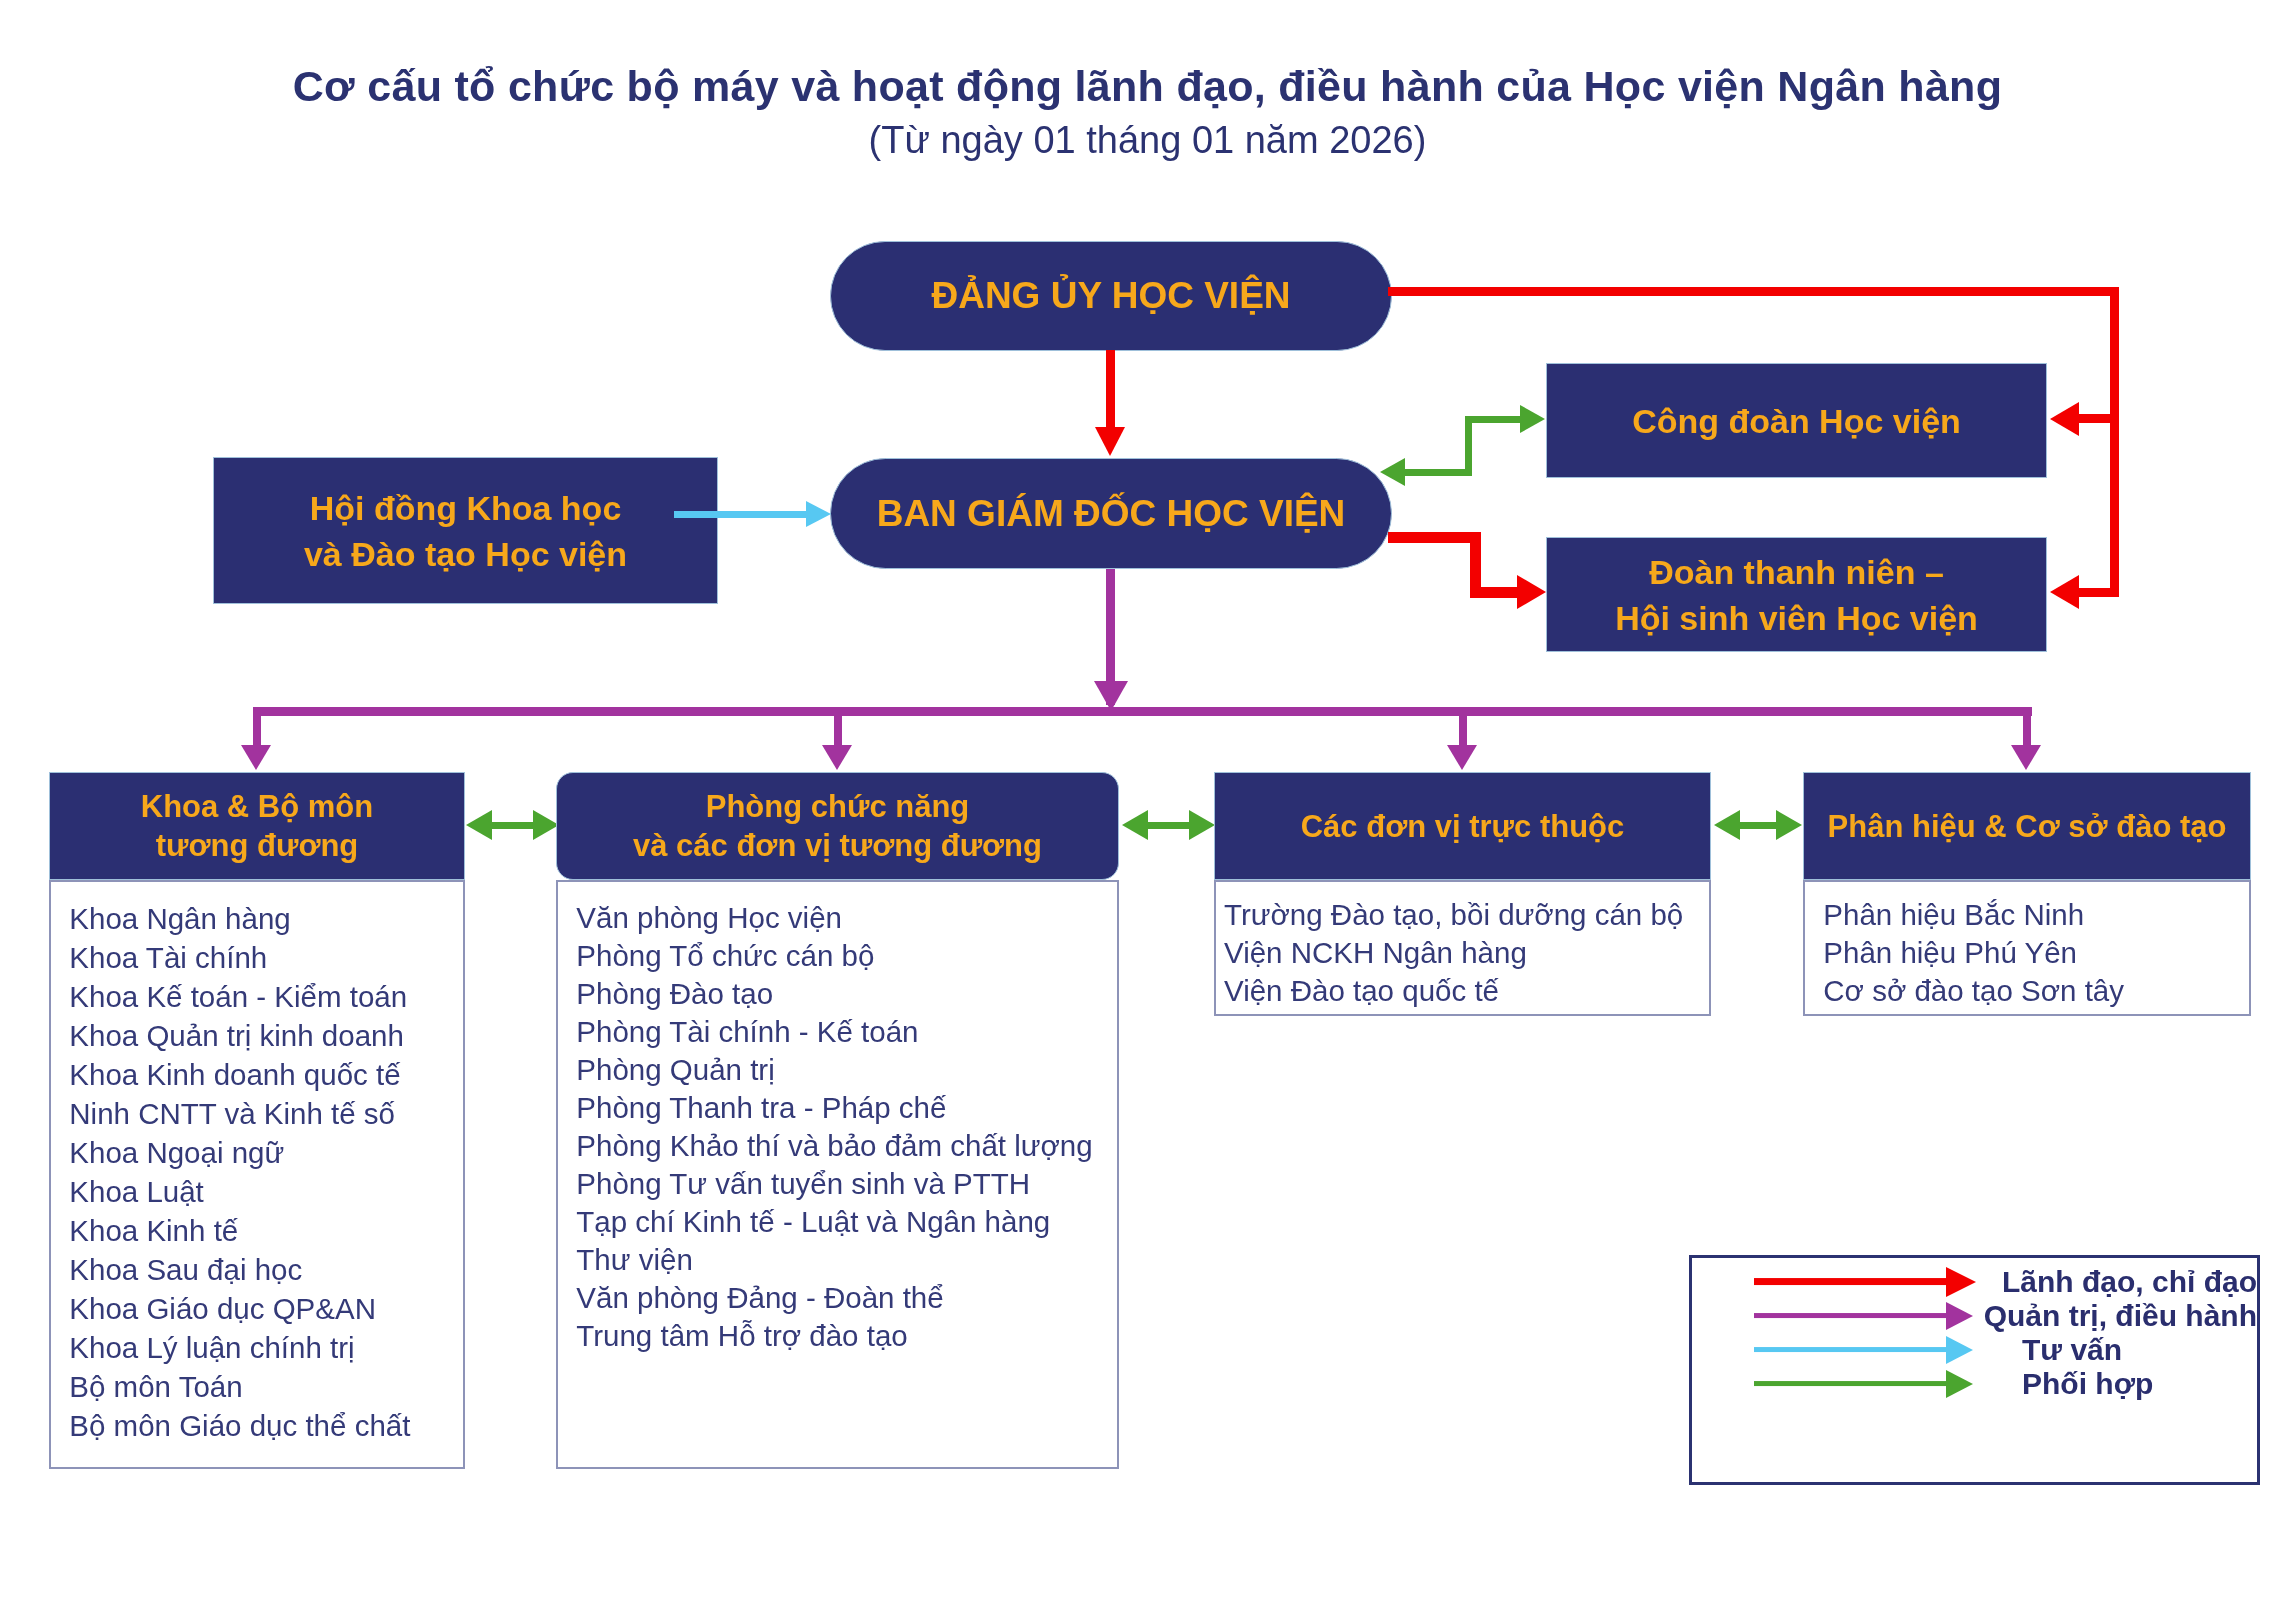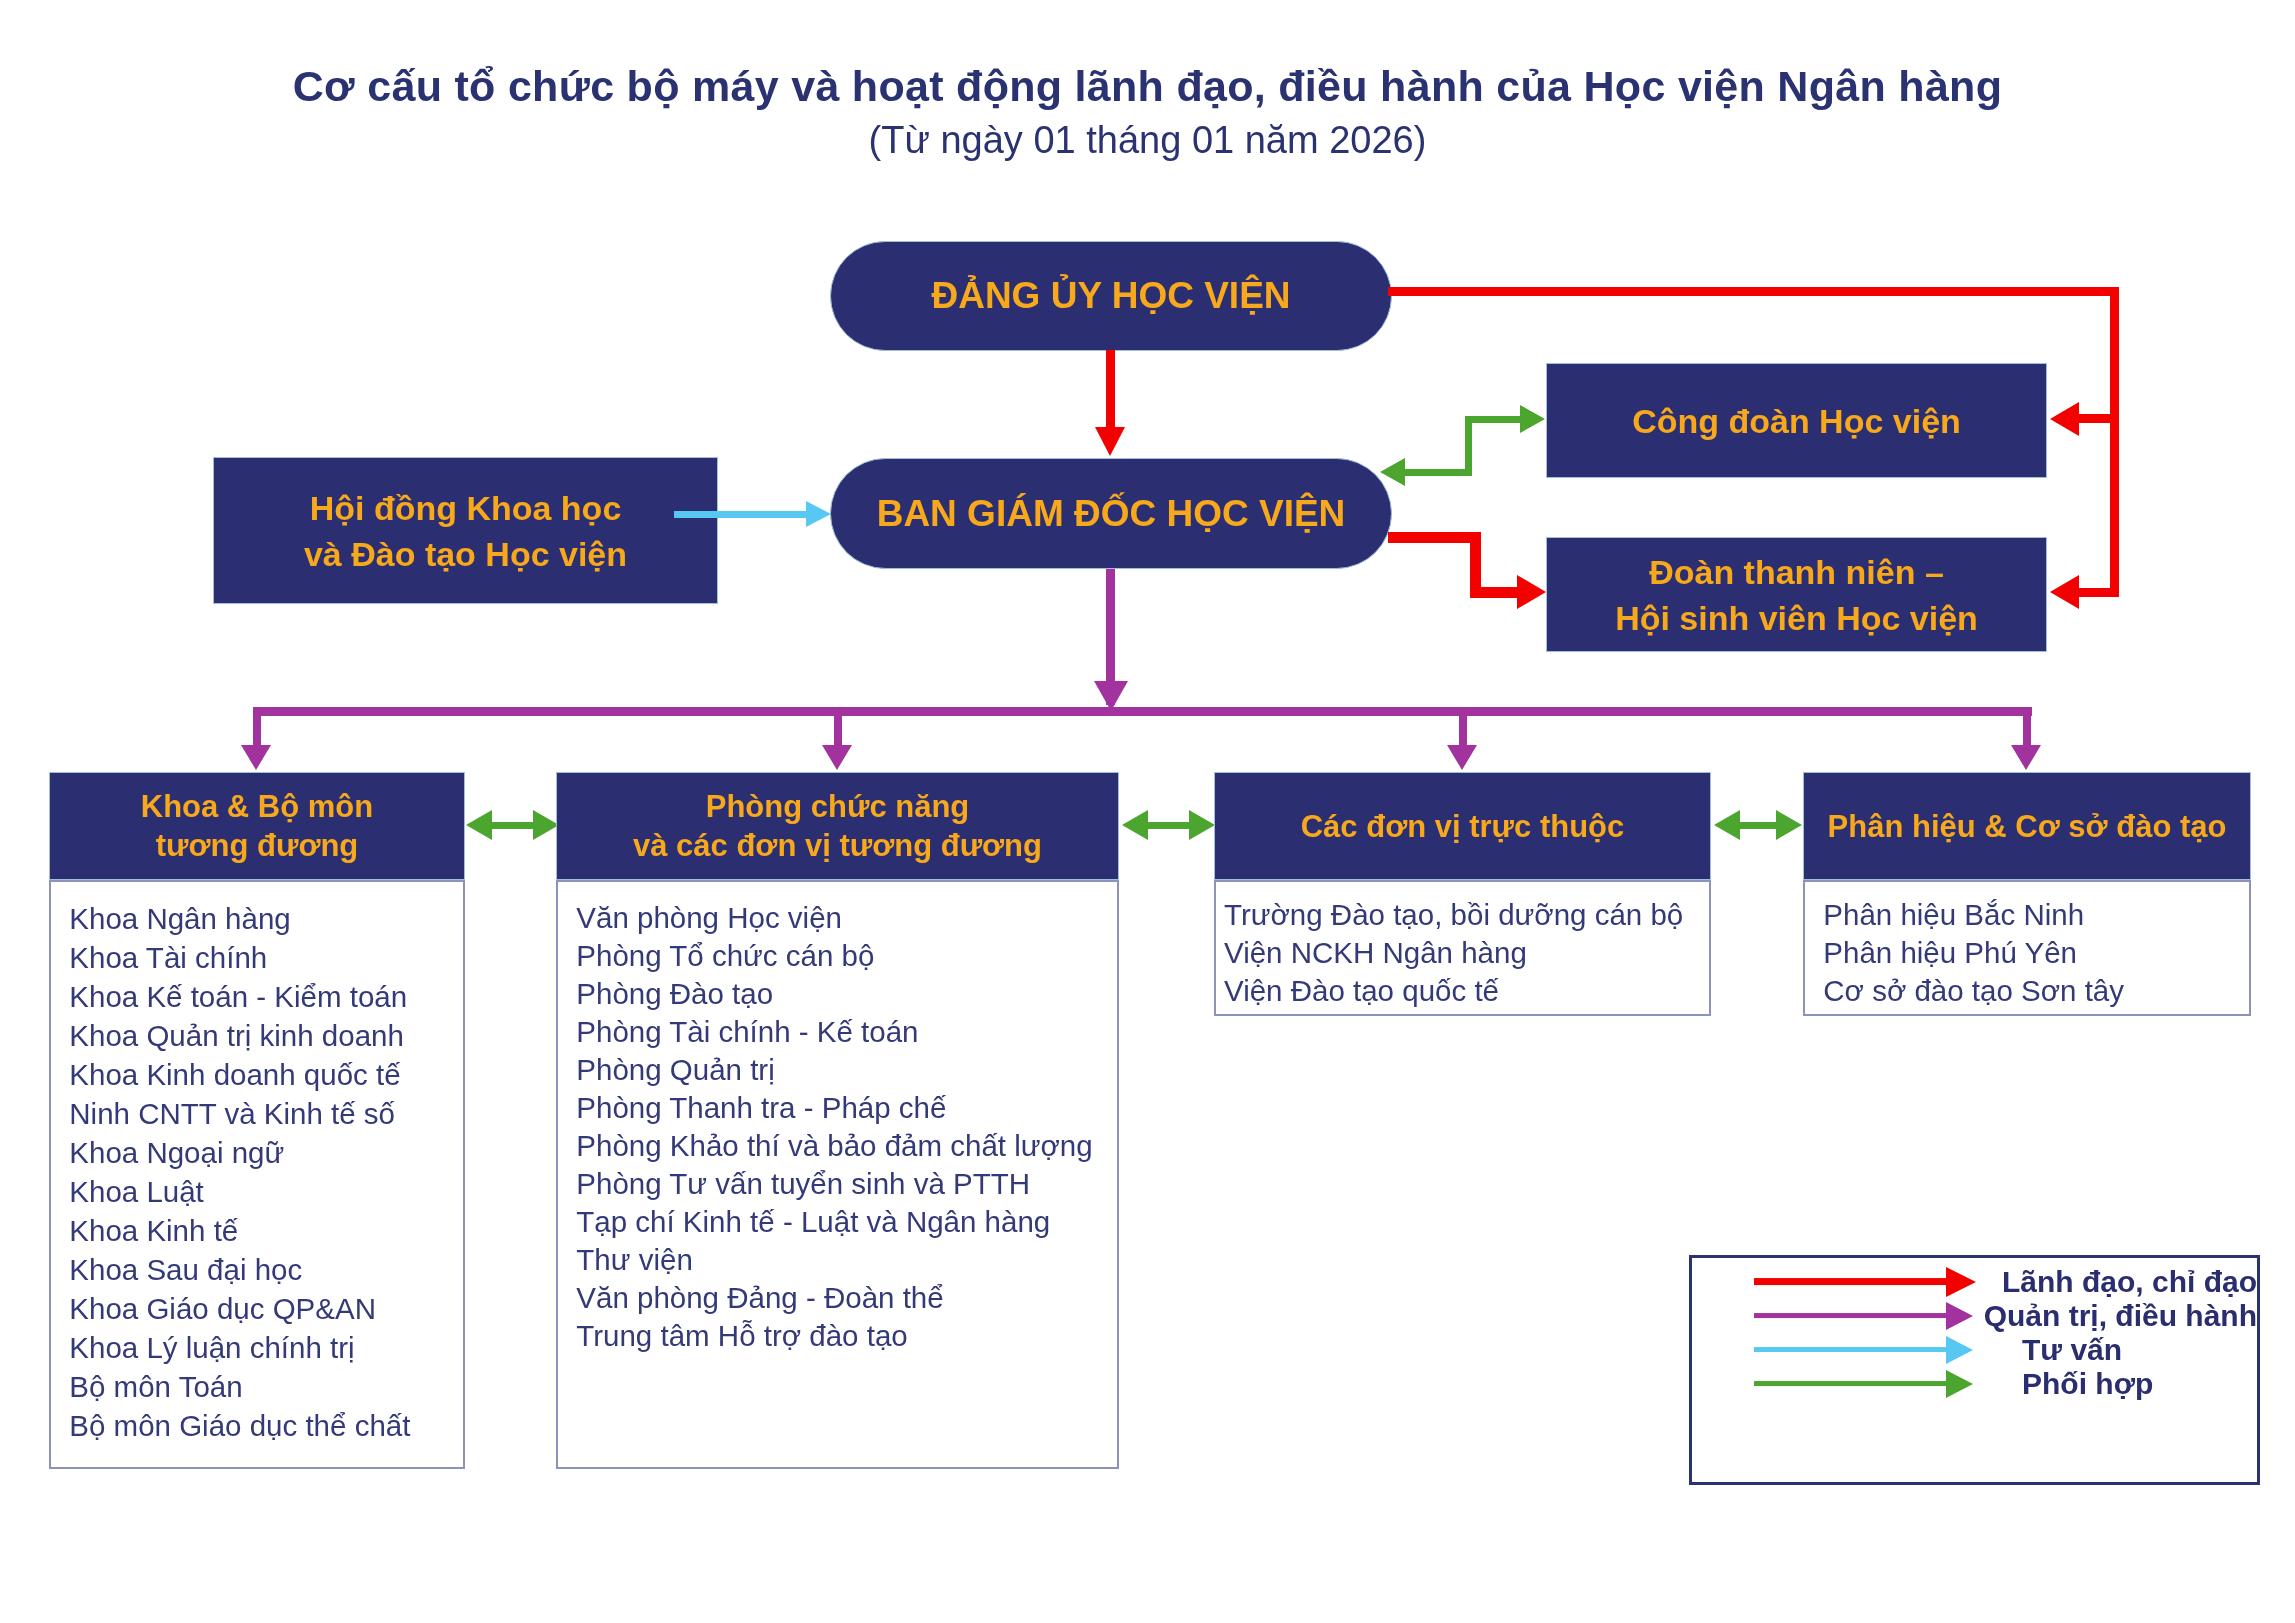--- a/index.html
+++ b/index.html
@@ -147,21 +147,21 @@
   <div class="tri" style="left:1189px; top:810px; border-top:15.7px solid transparent; border-bottom:15.7px solid transparent; border-left:26px solid #4BA52F;"></div>
 
   <div class="tri" style="left:1714px; top:810px; border-top:15.7px solid transparent; border-bottom:15.7px solid transparent; border-right:26px solid #4BA52F;"></div>
   <div class="seg c-green" style="left:1738px; top:822px; width:39px; height:6.5px;"></div>
   <div class="tri" style="left:1776px; top:810px; border-top:15.7px solid transparent; border-bottom:15.7px solid transparent; border-left:26px solid #4BA52F;"></div>
 
   <div class="hdr" style="left:49px; top:772px; width:416px; height:108px;">
     <span>Khoa &amp; Bộ môn</span>
     <span>tương đương</span>
   </div>
-  <div class="hdr" style="left:556px; top:772px; width:563px; height:108px;">
+  <div class="hdr" style="left:556px; top:772px; width:563px; height:108px;border-radius:17px;">
     <span>Phòng chức năng</span>
     <span>và các đơn vị tương đương</span>
   </div>
   <div class="hdr" style="left:1214px; top:772px; width:497px; height:108px;">
     <span>Các đơn vị trực thuộc</span>
   </div>
   <div class="hdr" style="left:1803px; top:772px; width:448px; height:108px;">
     <span>Phân hiệu &amp; Cơ sở đào tạo</span>
   </div>
 

